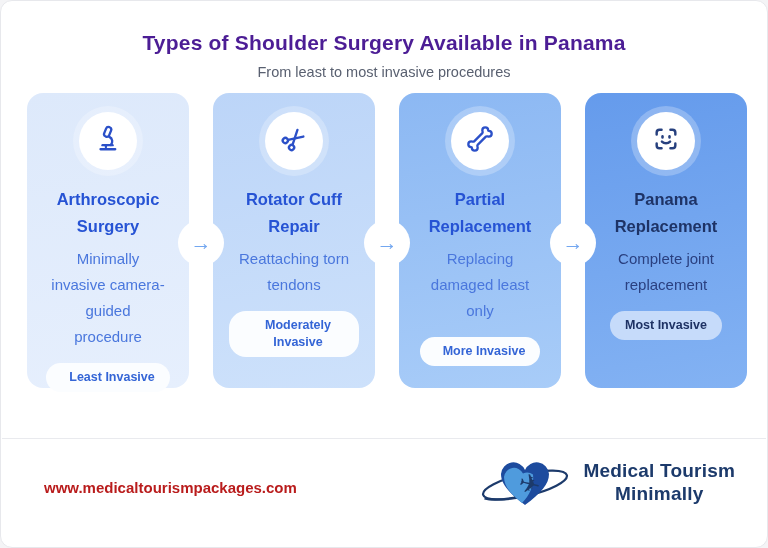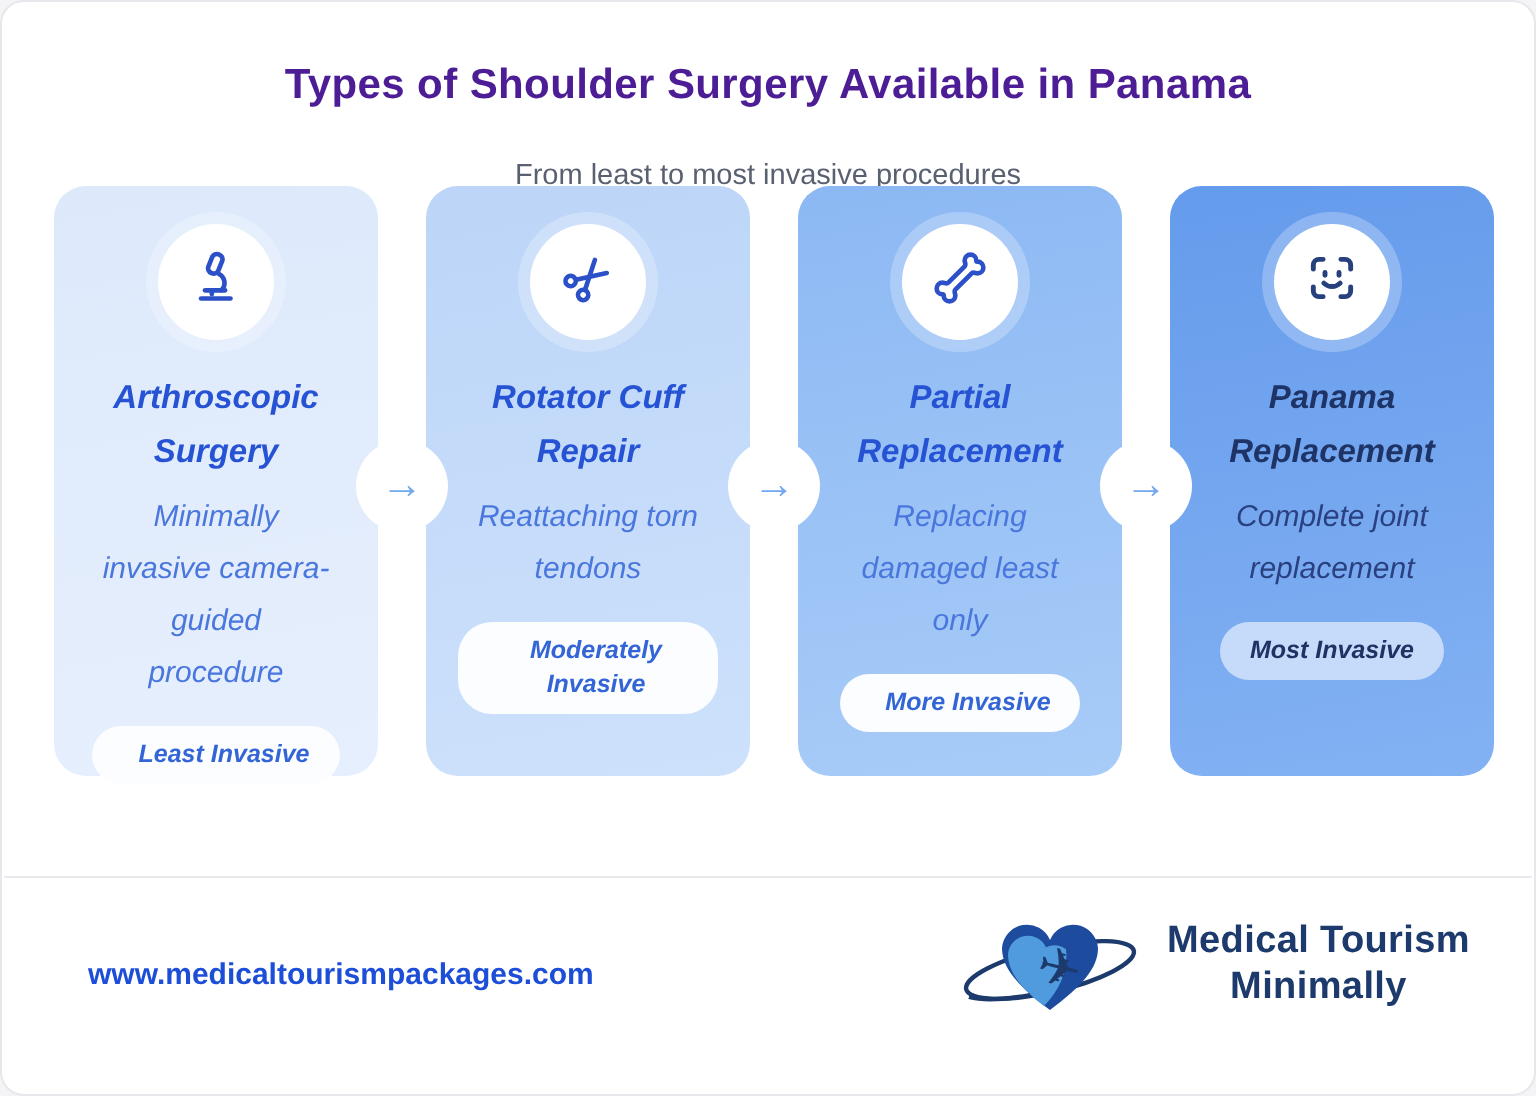--- a/index.html
+++ b/index.html
@@ -19,37 +19,36 @@
   }
   
   .page-title {
     position: absolute; top: 30px; left: 0; right: 0;
     text-align: center;
     font-size: 21px; font-weight: bold;
     color: #4c1d95;
     letter-spacing: 0.2px;
   }
   .page-subtitle {
-    position: absolute; top: 79px; left: 0; right: 0;
+    position: absolute; top: 63px; left: 0; right: 0;
     text-align: center;
     font-size: 14.5px; color: #596070;
   }
   
   .cards {
     position: absolute; left: 26px; top: 92px;
     display: flex; gap: 24px;
   }
   .card {
     width: 162px; height: 295px;
     border-radius: 16px;
     box-sizing: border-box;
     padding: 19px 10px 0;
     text-align: center;
     position: relative;
-    font-style: italic;
   }
   .card.c1 { background: linear-gradient(170deg, #dde9fb, #e6effd); }
   .card.c2 { background: linear-gradient(170deg, #bcd5f8, #cde1fb); text-align: center; }
   .card.c3 { background: linear-gradient(170deg, #8cb8f3, #a8ccf8); }
   .card.c4 { background: linear-gradient(170deg, #659bec, #83b2f3); }
   .icon-circle {
     width: 58px; height: 58px; border-radius: 50%;
     background: #ffffff;
     margin: 0 auto;
     display: flex; align-items: center; justify-content: center;
@@ -96,21 +95,21 @@
   .arrow-2 { left: 363px; }
   .arrow-3 { left: 549px; }
   
   .footer-divider {
     position: absolute; top: 437px; left: 1px; right: 1px;
     height: 1px; background: #e9eaee;
   }
   .website-link {
     position: absolute; left: 43px; top: 478px;
     font-size: 15px; font-weight: 600;
-    color: #1d4ed8; text-decoration: none;
+    color: #b91c1c; text-decoration: none;
   }
   .logo {
     position: absolute; right: 32px; top: 446px;
     display: flex; align-items: center; gap: 8px;
   }
   .logo-mark svg { width: 96px; height: 70px; display: block; }
   .logo-text {
     font-size: 19px; font-weight: bold; line-height: 23.5px;
     color: #1c3a6b; text-align: center;
     letter-spacing: 0.2px;

